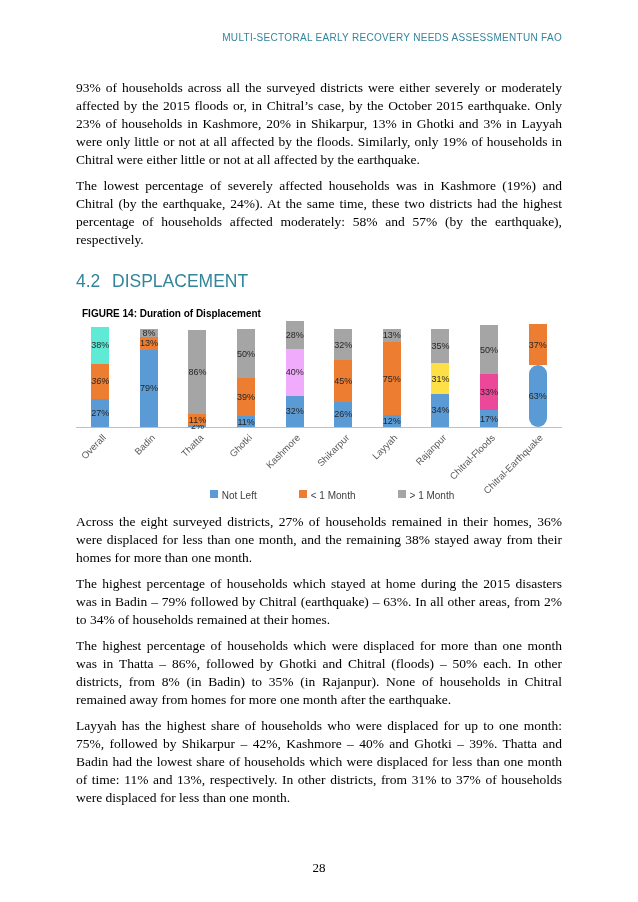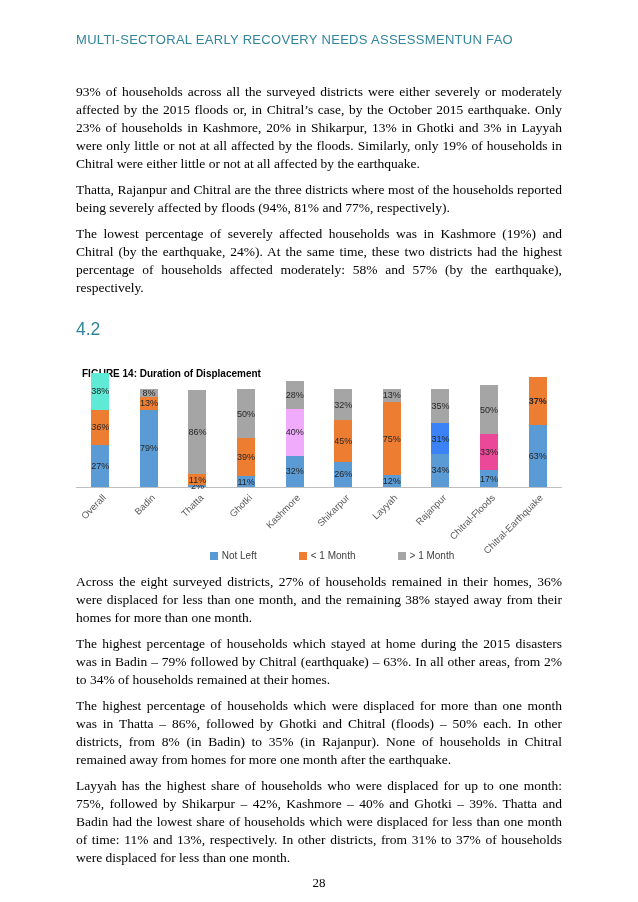--- a/index.html
+++ b/index.html
@@ -10,39 +10,39 @@
     padding: 32px 76px 24px 76px;
     background: #ffffff;
     font-family: "Liberation Serif", serif;
     color: #000000;
     display: flex;
     flex-direction: column;
     overflow: hidden;
   }
   .header {
     display: flex;
-    justify-content: flex-start;
-    font-family: "Liberation Sans", sans-serif;
-    font-size: 13px;
+    justify-content: flex-end;
+    font-family: "Liberation Sans", sans-serif;
+    font-size: 10px;
     letter-spacing: 0.3px;
     color: #31859C;
     margin-bottom: 36px;
   }
   p.body-par {
     font-size: 13.5px;
     line-height: 18px;
     text-align: justify;
     margin: 0 0 8px 0;
   }
   .section-heading {
     font-family: "Liberation Sans", sans-serif;
     font-weight: 400;
     color: #31859C;
     font-size: 17.5px;
-    margin: 14px 0 24px 0;
+    margin: 14px 0 12px 0;
     display: flex;
   }
   .section-heading .num { width: 36px; flex: none; }
   .fig-caption {
     font-family: "Liberation Sans", sans-serif;
     font-weight: bold;
     font-size: 10px;
     color: #000000;
     margin: 4px 0 10px 6px;
   }
@@ -88,54 +88,54 @@
   }
   .legend {
     display: flex;
     justify-content: center;
     align-items: center;
     gap: 16px;
     font-family: "Liberation Sans", sans-serif;
     font-size: 10px;
     color: #404040;
   }
-  .legend-item { display: inline-flex; align-items: center; gap: 4px; padding-left: 26px; }
+  .legend-item { display: inline-flex; align-items: flex-start; gap: 4px; padding-left: 26px; }
   .swatch { width: 8px; height: 8px; display: inline-block; flex: none; }
   .page-number {
     margin-top: auto;
     text-align: center;
     font-size: 13px;
     padding-bottom: 2px;
   }
 </style>
 </head>
 <body>
 
 <div class="page">
 
   <div class="header">
     <span>MULTI-SECTORAL EARLY RECOVERY NEEDS ASSESSMENT</span>
     <span>UN FAO</span>
   </div>
 
   <p class="body-par">93% of households across all the surveyed districts were either severely or moderately affected by the 2015 floods or, in Chitral’s case, by the October 2015 earthquake. Only 23% of households in Kashmore, 20% in Shikarpur, 13% in Ghotki and 3% in Layyah were only little or not at all affected by the floods. Similarly, only 19% of households in Chitral were either little or not at all affected by the earthquake.</p>
-  <p class="body-par">Thatta, Rajanpur and Chitral are the three districts where most of the households reported being severely affected by floods (94%, 81% and 77%, respectively).</p>
   <p class="body-par">The lowest percentage of severely affected households was in Kashmore (19%) and Chitral (by the earthquake, 24%). At the same time, these two districts had the highest percentage of households affected moderately: 58% and 57% (by the earthquake), respectively.</p>
 
   <div class="section-heading">
     <span class="num">4.2</span>
+    <span>DISPLACEMENT</span>
   </div>
 
   <div>
     <div class="fig-caption">FIGURE 14: Duration of Displacement</div>
     <div class="chart">
       <div class="plot">
           <div class="chart-col">
             <div class="bar-stack">
-              <div class="seg" style="height: 42px; background: rgb(91, 155, 213);">
+              <div class="seg" style="height: 28px; background: rgb(91, 155, 213);">
                 <span class="seg-label">27%</span>
               </div>
               <div class="seg" style="height: 35.28px; background: rgb(237, 125, 49); font-style: italic;">
                 <span class="seg-label">36%</span>
               </div>
               <div class="seg" style="height: 37.24px; background: #5eead4;">
                 <span class="seg-label">38%</span>
               </div>
             </div>
             <span class="cat-label">Overall</span>
@@ -222,21 +222,21 @@
                 <span class="seg-label">13%</span>
               </div>
             </div>
             <span class="cat-label">Layyah</span>
           </div>
           <div class="chart-col">
             <div class="bar-stack">
               <div class="seg" style="height: 33.32px; background: rgb(91, 155, 213);">
                 <span class="seg-label">34%</span>
               </div>
-              <div class="seg" style="height: 30.38px; background: #3b82f6;">
+              <div class="seg" style="height: 30.38px; background: #fde047;">
                 <span class="seg-label">31%</span>
               </div>
               <div class="seg" style="height: 34.3px; background: rgb(165, 165, 165);">
                 <span class="seg-label">35%</span>
               </div>
             </div>
             <span class="cat-label">Rajanpur</span>
           </div>
           <div class="chart-col">
             <div class="bar-stack">
@@ -247,24 +247,24 @@
                 <span class="seg-label">33%</span>
               </div>
               <div class="seg" style="height: 49px; background: rgb(165, 165, 165);">
                 <span class="seg-label">50%</span>
               </div>
             </div>
             <span class="cat-label">Chitral-Floods</span>
           </div>
           <div class="chart-col">
             <div class="bar-stack">
-              <div class="seg" style="height: 61.74px; background: rgb(91, 155, 213);">
+              <div class="seg" style="height: 61.74px; background: rgb(91, 155, 213); border-radius: 9px;">
                 <span class="seg-label">63%</span>
               </div>
-              <div class="seg" style="height: 48px; background: rgb(237, 125, 49); font-weight: bold;">
+              <div class="seg" style="height: 41px; background: rgb(237, 125, 49);">
                 <span class="seg-label">37%</span>
               </div>
             </div>
             <span class="cat-label">Chitral-Earthquake</span>
           </div>
         </div>
       <div class="legend">
           <span class="legend-item">
             <span class="swatch" style="background: rgb(91, 155, 213);"></span>
             <span class="legend-label">Not Left</span>

